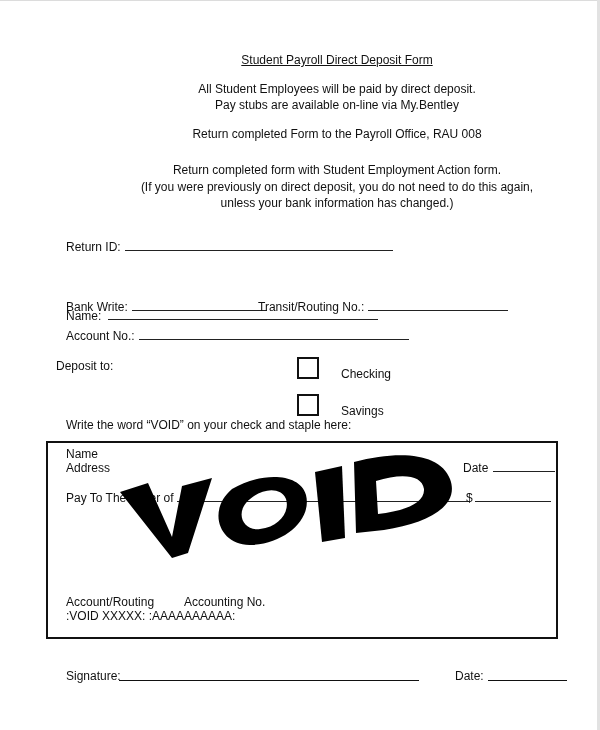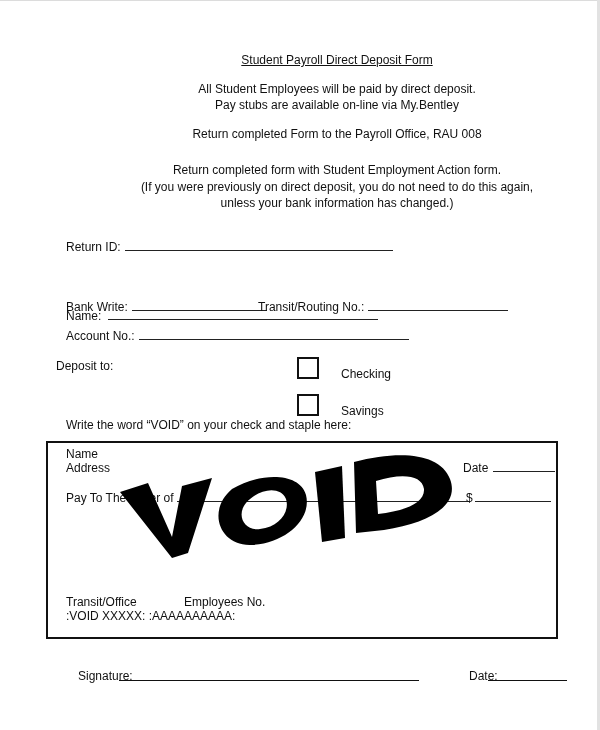--- a/index.html
+++ b/index.html
@@ -77,20 +77,20 @@
     <polygon points="0,47 28,38 52,92 62,41 92,33 68,108 52,113"></polygon>
 
     <path d="M112,44 C140,27 180,27 186,50 C192,74 166,98 132,100 C100,102 86,66 112,44 Z M126,58 C116,70 124,86 140,84 C160,82 170,66 166,54 C160,40 138,44 126,58 Z" fill-rule="evenodd"></path>
 
     <polygon points="195,27 222,21 225,93 202,97"></polygon>
 
     <path d="M234,17 C280,5 320,8 330,34 C340,60 310,78 264,85 L236,88 Z M256,36 L258,69 C285,66 305,58 304,44 C302,30 282,28 256,36 Z" fill-rule="evenodd"></path>
   </g>
 </svg>
 
-<div class="abs" style="left:66px; top:595px;">Transit/Office</div>
-<div class="abs" style="left:184px; top:595px;">Employees No.</div>
+<div class="abs" style="left:66px; top:595px;">Account/Routing</div>
+<div class="abs" style="left:184px; top:595px;">Accounting No.</div>
 <div class="abs" style="left:66px; top:609px;">:VOID XXXXX:  :AAAAAAAAAA:</div>
 
-<div class="field-label" style="left:66px; top:669px;margin-left:12px;">Signature:</div>
+<div class="field-label" style="left:66px; top:669px;">Signature:</div>
 <div class="sig-line" style="left:119px; top:680px; width:300px;"></div>
-<div class="field-label" style="left:469px; top:669px;text-align:center;">Date:</div>
+<div class="field-label" style="left:455px; top:669px;text-align:center;">Date:</div>
 <div class="sig-line" style="left:488px; top:680px; width:79px;"></div>
 
 </body></html>

